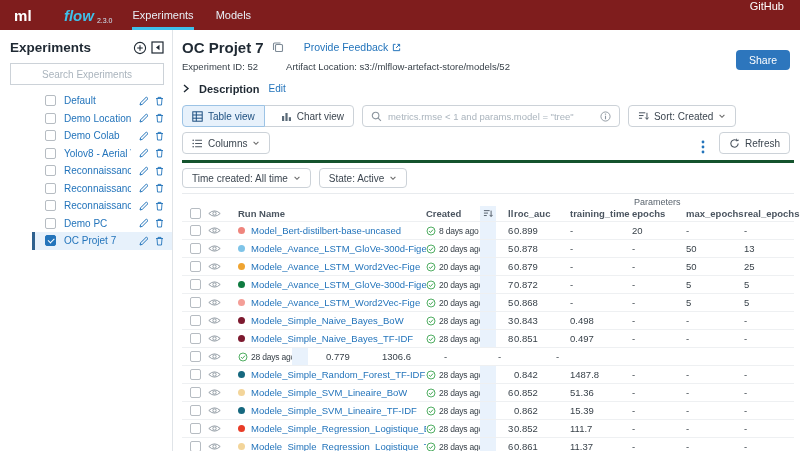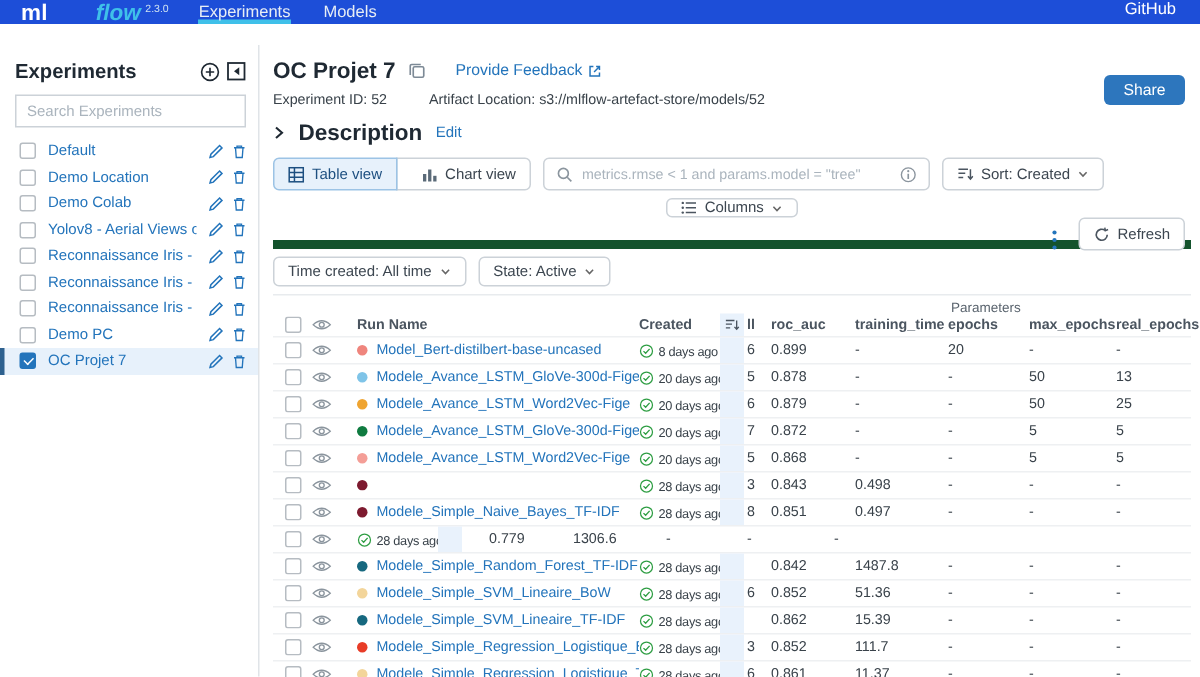--- a/index.html
+++ b/index.html
@@ -1,88 +1,88 @@
 <!DOCTYPE html>
 <html><head>
 <meta charset="utf-8">
 <style>
   * { margin:0; padding:0; box-sizing:border-box; }
   html,body { width:800px; height:451px; overflow:hidden; background:#fff;
     font-family:"Liberation Sans", sans-serif; }
   a { text-decoration:none; }
 
   
-  .navbar { height:16px; background:#1d4ed8; display:flex; align-items:stretch; padding:0 16px 0 14px; }
+  .navbar { height:30px; background:#7f1d1d; display:flex; align-items:stretch; padding:0 16px 0 14px; }
   .logo { display:flex; align-items:center; margin-right:20px; }
   .logo-ml { color:#fff; font-weight:800; font-size:15px; letter-spacing:.2px; }
   .logo-flow { color:#3fc0e9; font-style:italic; font-weight:700; font-size:15px;padding-left:32px; }
   .logo-ver { color:#cfe3f2; font-size:7px; margin-left:3px; align-self:flex-end; margin-bottom:6px; }
   .nav-tabs { display:flex; gap:22px; }
   .nav-tab { display:flex; align-items:center; color:#e8eef5; font-size:11px; border-bottom:3px solid transparent; padding-top:3px; cursor:pointer; }
   .nav-tab.active { border-bottom-color:#3fc0e9; }
   .nav-right { margin-left:auto; display:flex; gap:20px; align-items:center;flex-direction:column; }
   .nav-link { color:#fff; font-size:11px; }
 
   
   .sidebar { position:absolute; top:30px; left:0; width:173px; bottom:0; border-right:1px solid #e0e4e8; padding:10px 8px 0 10px; background:#fff; }
   .sb-head { display:flex; align-items:center; }
   .sb-title { font-size:13.5px; font-weight:700; color:#1f2933; }
   .sb-head-icons { margin-left:auto; display:flex; gap:4px; align-items:center; }
   .sb-search { margin-top:8px; }
-  .sb-search input { width:100%; height:22px; border:1px solid #ccd2d8; border-radius:0; font-size:10px; padding:0 7px; color:#333; outline:none; font-family:inherit; }
+  .sb-search input { width:100%; height:22px; border:1px solid #ccd2d8; border-radius:0; font-size:10px; padding:0 7px; color:#333; outline:none; font-family:inherit;text-align:center; }
   .sb-search input::placeholder { color:#aab4bd; }
   .sb-list { margin-top:7px; margin-left:-10px; margin-right:-8px; }
-  .sb-item { display:flex; align-items:center; height:17.5px; padding:0 8px 0 10px; gap:8px; border-left:3px solid transparent; cursor:pointer; }
+  .sb-item { display:flex; align-items:center; height:17.5px; padding:0 8px 0 10px; gap:8px; border-left:3px solid transparent; cursor:pointer;margin-left:32px; }
   .sb-item.selected { background:#e7f1fb; border-left-color:#2e618f; }
   .cb { width:11px; height:11px; border:1px solid #b6bcc2; border-radius:2px; background:#fff; flex:none; }
   .sb-item.selected .cb { background:#2374bb; border-color:#2374bb; }
   .sb-item.selected .cb::after { content:""; display:block; width:5px; height:2.5px; border-left:1.5px solid #fff; border-bottom:1.5px solid #fff; transform:rotate(-45deg); margin:2px 0 0 1.5px; }
   .sb-item a { color:#2374bb; font-size:10px; flex:1; white-space:nowrap; overflow:hidden; }
   .sb-item-icons { display:flex; gap:6px; align-items:center; }
 
   
   .main { position:absolute; top:30px; left:174px; right:0; bottom:0; padding:8px 6px 0 8px; background:#fff; }
   .title-row { display:flex; align-items:center; gap:8px; height:18px; }
   .page-title { font-size:15px; font-weight:700; color:#1f2933; }
   .feedback { font-size:10.5px; color:#2374bb; margin-left:12px; display:flex; align-items:center; gap:4px; }
   .share-btn { margin-left:auto; margin-right:4px; background:#2d76bd; color:#fff; font-size:10.5px; border:none; border-radius:4px; padding:4px 13px; cursor:pointer; font-family:inherit;margin-top:25px; }
   .meta-row { margin-top:5px; height:12px; display:flex; gap:28px; font-size:9.5px; color:#39424a; }
   .desc-row { margin-top:9px; height:13px; display:flex; align-items:center; gap:9px; }
-  .desc-label { font-size:15px; font-weight:700; color:#1f2933; }
+  .desc-label { font-size:11px; font-weight:700; color:#1f2933; }
   .edit-link { font-size:10px; color:#2374bb; }
 
   .btn { display:inline-flex; align-items:center; gap:5px; height:22px; border:1px solid #ccd2d8; border-radius:4px; background:#fff; font-size:10px; color:#3c4650; padding:0 9px; cursor:pointer; font-family:inherit; }
   .toolbar1 { margin-top:10px; display:flex; align-items:center; gap:8px; height:22px; }
   .seg { display:flex; }
   .seg .btn { border-radius:0; }
   .seg .btn:first-child { border-radius:4px 0 0 4px; }
   .seg .btn:last-child { border-radius:0 4px 4px 0; margin-left:-1px;padding-left:16px; }
   .seg .btn.active { background:#e7f1fb; border-color:#9cc3e5; color:#1d4f80; z-index:1; position:relative; }
   .searchbox { width:258px; height:22px; border:1px solid #ccd2d8; border-radius:4px; display:flex; align-items:center; gap:6px; padding:0 8px; }
   .searchbox input { flex:1; border:none; outline:none; font-size:9.5px; color:#333; font-family:inherit; }
   .searchbox input::placeholder { color:#aab4bd; }
-  .toolbar2 { margin-top:5px; display:flex; align-items:center; height:22px;flex-direction:column; }
+  .toolbar2 { margin-top:5px; display:flex; align-items:center; height:22px; }
   .tb2-right { margin-left:auto; display:flex; align-items:flex-end; gap:14px; margin-right:4px; }
-  .filters { margin-top:6px; border-top:6px solid #14532d; padding-top:5px; display:flex; gap:8px; }
+  .filters { margin-top:6px; border-top:3px solid #14532d; padding-top:5px; display:flex; gap:8px; }
   .filters .btn { height:20px; }
 
   
   .table { margin-top:5px; border-top:1px solid #e8ebee; }
   .tgroup { height:12px; font-size:9px; color:#5a646e; padding-left:452px; padding-top:3px; }
   .tcols { display:flex; align-items:center; height:15px; font-size:9.5px; font-weight:600; color:#4b5560; }
   .trow { display:flex; align-items:center; height:18px; border-top:1px solid #eef0f2; font-size:9.5px; color:#39424a; cursor:pointer; }
   .c { flex:none; overflow:hidden; white-space:nowrap; }
   .c-check { width:26px; display:flex; justify-content:center; }
   .c-eye { width:30px; display:flex; align-items:center; }
   .c-name { width:188px; display:flex; align-items:center; gap:6px; }
   .c-name a { color:#2374bb; font-size:9.5px; overflow:hidden; white-space:nowrap; }
   .dot { width:7px; height:7px; border-radius:50%; flex:none; }
   .c-created { width:54px; display:flex; align-items:center; gap:3px; font-size:8.5px; letter-spacing:-0.2px; }
   .c-strip { width:16px; height:100%; background:#e9f2fc; display:flex; align-items:center; justify-content:center; }
-  .c-clip { width:18px; padding-left:2px; }
+  .c-clip { width:18px; padding-left:12px; }
   .c-roc { width:56px; }
   .c-ttime { width:62px; }
   .c-epochs { width:54px; }
   .c-maxep { width:58px; }
   .c-realep { width:58px; }
   svg { display:block; }
 </style>
 </head>
 <body>
 
@@ -635,20 +635,21 @@
         <div class="c c-eye">
           <span>
             <svg width="13" height="9" viewBox="0 0 16 10">
               <path d="M1 5 Q8 -1.5 15 5 Q8 11.5 1 5 Z" fill="none" stroke="#8b959e" stroke-width="1.1"></path>
               <circle cx="8" cy="5" r="2" fill="none" stroke="#8b959e" stroke-width="1.1"></circle>
             </svg>
           </span>
         </div>
         <div class="c c-name">
           <span class="dot" style="background: rgb(125, 26, 47);"></span>
+          <a href="#">Modele_Simple_Naive_Bayes_BoW</a>
         </div>
         <div class="c c-created">
           <span>
             <svg width="10" height="10" viewBox="0 0 12 12">
               <circle cx="6" cy="6" r="4.8" fill="none" stroke="#2f9e44" stroke-width="1"></circle>
               <path d="M3.6 6.1 L5.3 7.8 L8.5 4.3" fill="none" stroke="#2f9e44" stroke-width="1.1"></path>
             </svg>
           </span>
           <span>28 days ago</span>
         </div>

